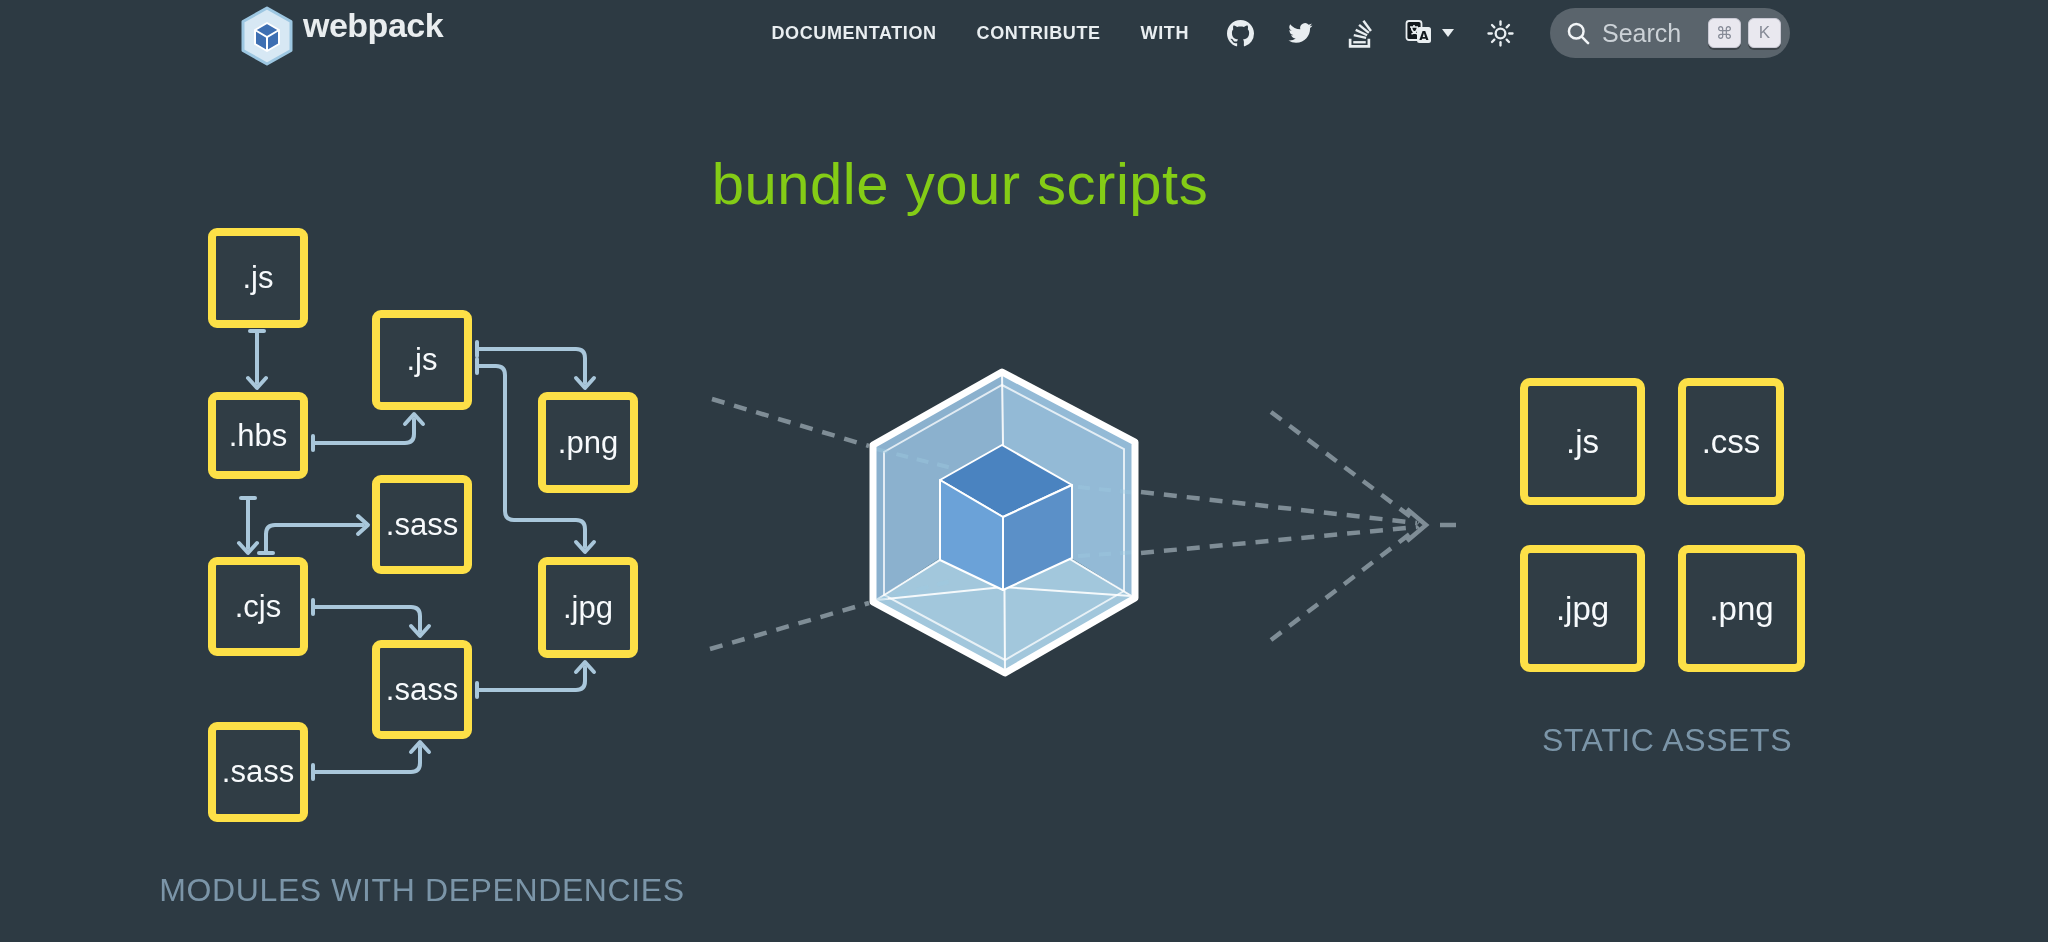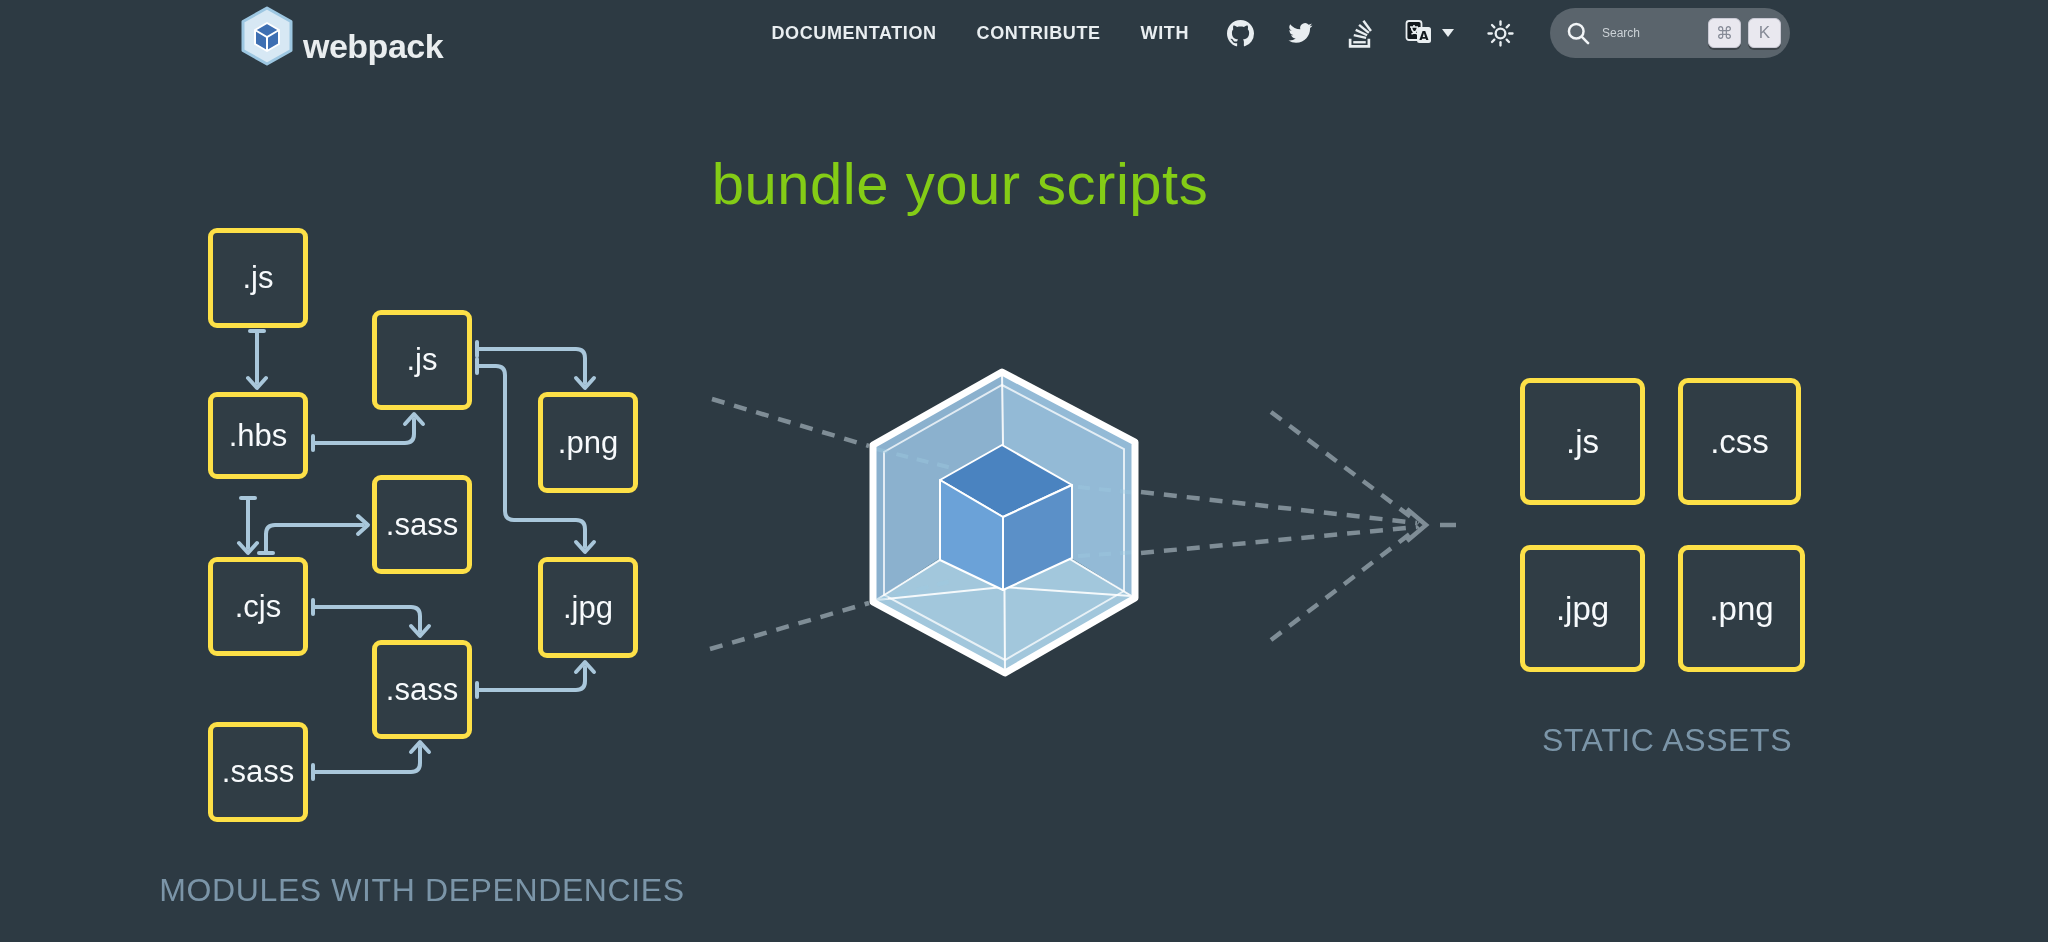--- a/index.html
+++ b/index.html
@@ -4,50 +4,50 @@
 <style>
   * { margin:0; padding:0; box-sizing:border-box; }
   html,body { background:#2d3a43; }
   .page {
     position:relative; width:2048px; height:942px; overflow:hidden;
     background:#2d3a43; font-family:"Liberation Sans", sans-serif;
   }
 
   
   .header { position:absolute; left:0; top:0; width:100%; height:66px; }
-  .logo { position:absolute; left:240px; top:6px; display:flex; align-items:flex-end; gap:9px; cursor:pointer; }
+  .logo { position:absolute; left:240px; top:6px; display:flex; align-items:flex-start; gap:9px; cursor:pointer; }
   .logo-text { color:#e9edef; font-size:34px; font-weight:bold; letter-spacing:-0.5px; }
   .nav-right { position:absolute; right:258px; top:0; height:66px; display:flex; align-items:center; }
   .nav-links { display:flex; align-items:center; gap:40px; }
   .nav-link { color:#e9eef1; font-size:18px; font-weight:600; letter-spacing:0.6px; cursor:pointer; }
   .nav-icons { display:flex; align-items:center; gap:33px; margin-left:38px; }
   .icon-btn { display:flex; align-items:center; cursor:pointer; }
   .lang-caret { width:0; height:0; border-left:6px solid transparent; border-right:6px solid transparent;
     border-top:8px solid #e9eef1; margin-left:7px; }
   .search-pill {
     width:240px; height:50px; margin-left:36px; background:#5a646c; border-radius:26px;
     display:flex; align-items:center; padding:0 9px 0 15px; cursor:pointer;
   }
-  .search-label { color:#ccd2d7; font-size:12px; margin-left:10px; }
+  .search-label { color:#ccd2d7; font-size:25px; margin-left:10px; }
   .keys { display:flex; gap:7px; margin-left:auto; }
   .key {
     width:33px; height:30px; background:#e9e8ef; border-radius:6px; color:#868b97;
     display:flex; align-items:center; justify-content:center; font-size:17px;
     box-shadow:0 2px 0 rgba(0,0,0,0.3); border:1px solid #c9c9d4;
   }
 
   
   .hero-title {
     position:absolute; left:960px; top:150px; transform:translateX(-50%);
     color:#84cc16; font-size:58px; font-weight:300; letter-spacing:0.5px; white-space:nowrap;
   }
 
   
   .box {
-    position:absolute; border:5px solid #fde047; border-radius:9px;
+    position:absolute; border:8px solid #fde047; border-radius:9px;
     background:rgba(255,255,255,0.015); display:flex; align-items:center; justify-content:center;
     color:#f7fafc; font-size:31px;
   }
   .box.lg { font-size:33px; border-radius:10px; }
   .diagram-label {
     position:absolute; transform:translateX(-50%); color:#7b95a8; font-weight:normal;
     font-size:32px; letter-spacing:0.6px; white-space:nowrap;
   }
   .overlay-svg { position:absolute; left:0; top:0; pointer-events:none; }
 </style>
@@ -163,21 +163,21 @@
     </div>
   <div class="box" style="left:208px; top:722px; width:100px; height:100px;">
     <span>.sass</span>
     </div>
 
   <div class="diagram-label" style="left:422px; top:872px;">MODULES WITH DEPENDENCIES</div>
 
   <div class="box lg" style="left:1520px; top:378px; width:125px; height:127px;">
     <span>.js</span>
     </div>
-  <div class="box lg" style="left:1678px; top:378px; width:123px; height:127px;">
+  <div class="box lg" style="left:1678px; top:378px; width:106px; height:127px;">
     <span>.css</span>
     </div>
   <div class="box lg" style="left:1520px; top:545px; width:125px; height:127px;">
     <span>.jpg</span>
     </div>
   <div class="box lg" style="left:1678px; top:545px; width:127px; height:127px;">
     <span>.png</span>
     </div>
 
   <div class="diagram-label" style="left:1667px; top:722px;">STATIC ASSETS</div>

